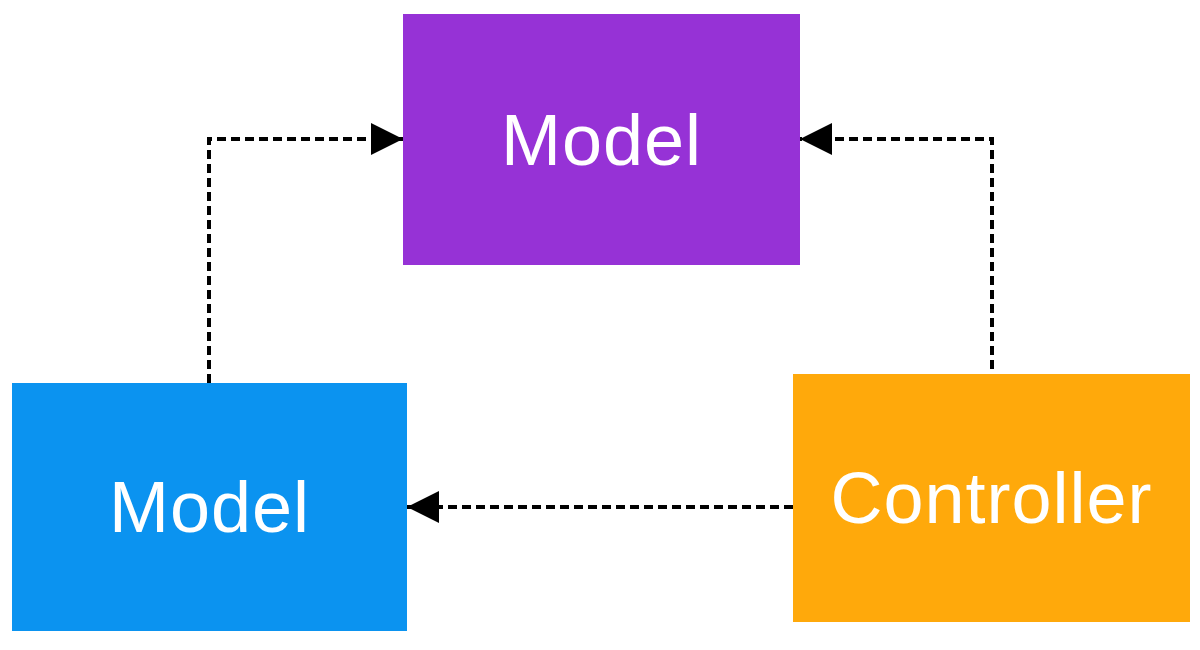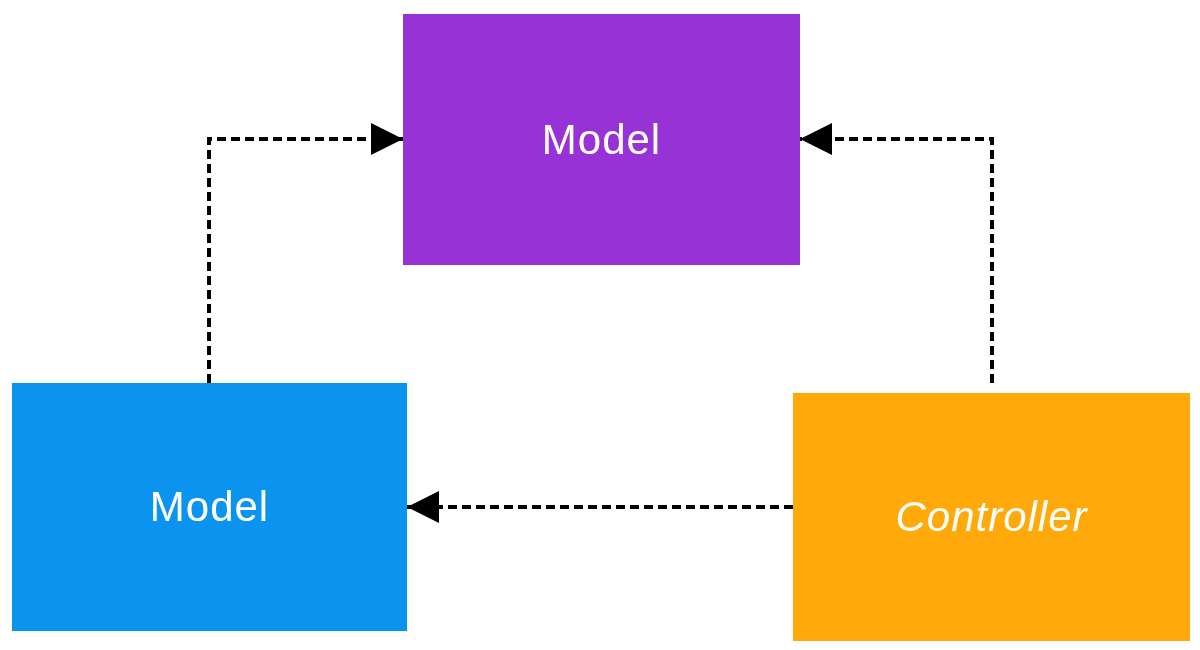--- a/index.html
+++ b/index.html
@@ -29,23 +29,23 @@
     stroke-dasharray: 9 5;
   }
   .node {
     position: absolute;
     display: flex;
     align-items: center;
     justify-content: center;
   }
   .node-model      { left: 403px; top: 14px;  width: 397px; height: 251px; }
   .node-view       { left: 12px;  top: 383px; width: 395px; height: 248px; }
-  .node-controller { left: 793px; top: 393px; width: 397px; height: 248px; font-style: italic; }
+  .node-controller { left: 793px; top: 374px; width: 397px; height: 248px; }
   .node-label {
-    font-size: 42px;
+    font-size: 72px;
     font-weight: 400;
     letter-spacing: 1px;
     line-height: 1;
     user-select: none;
   }
 </style>
 </head>
 <body>
 
 <div class="canvas">

